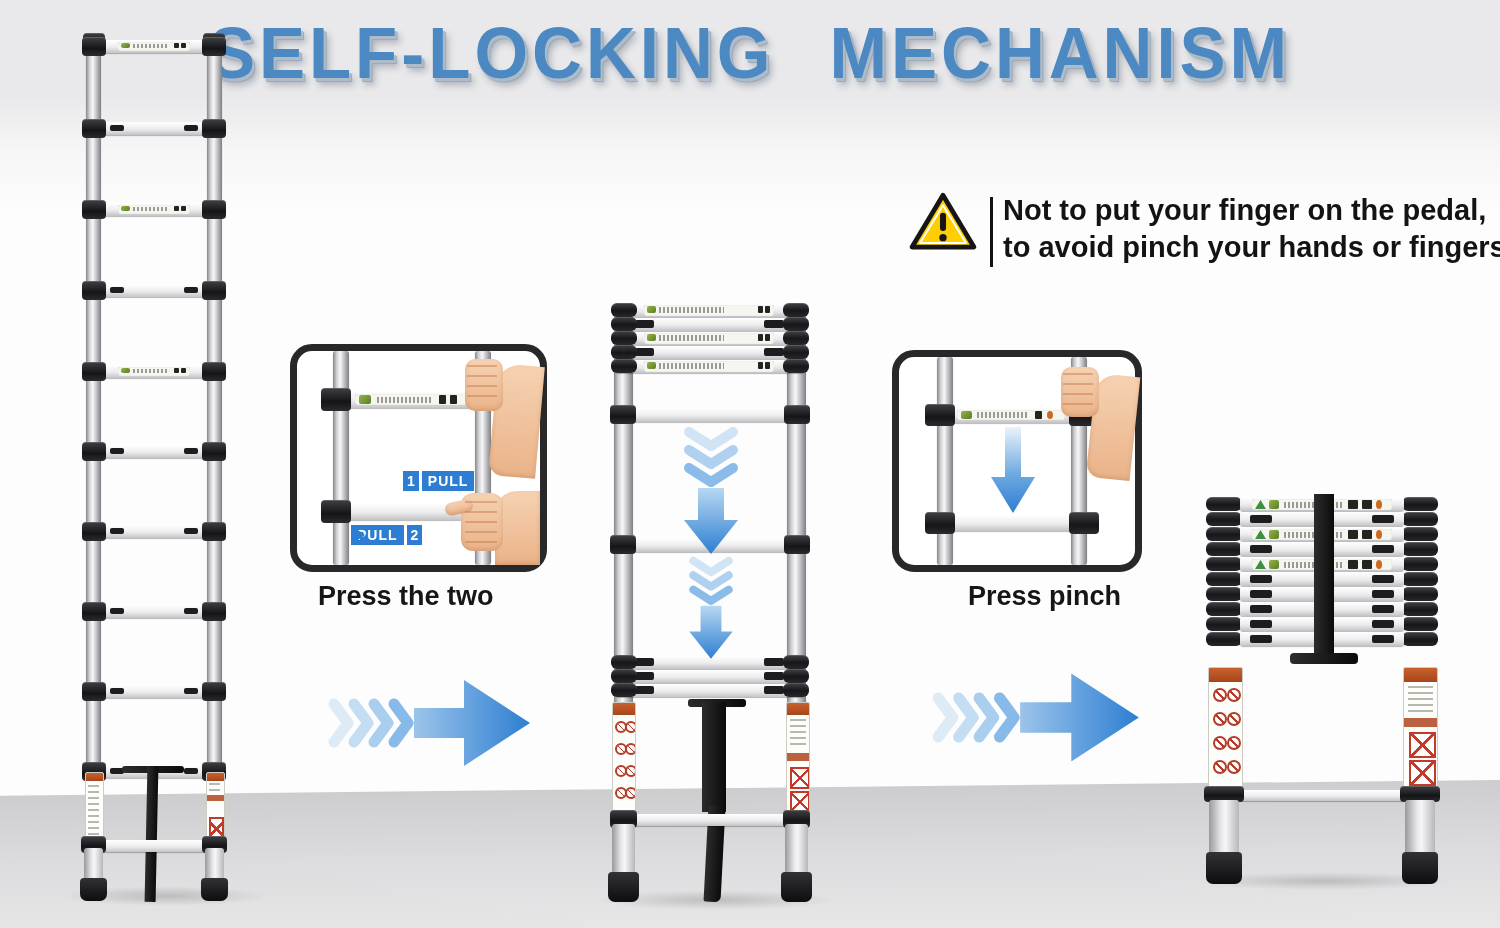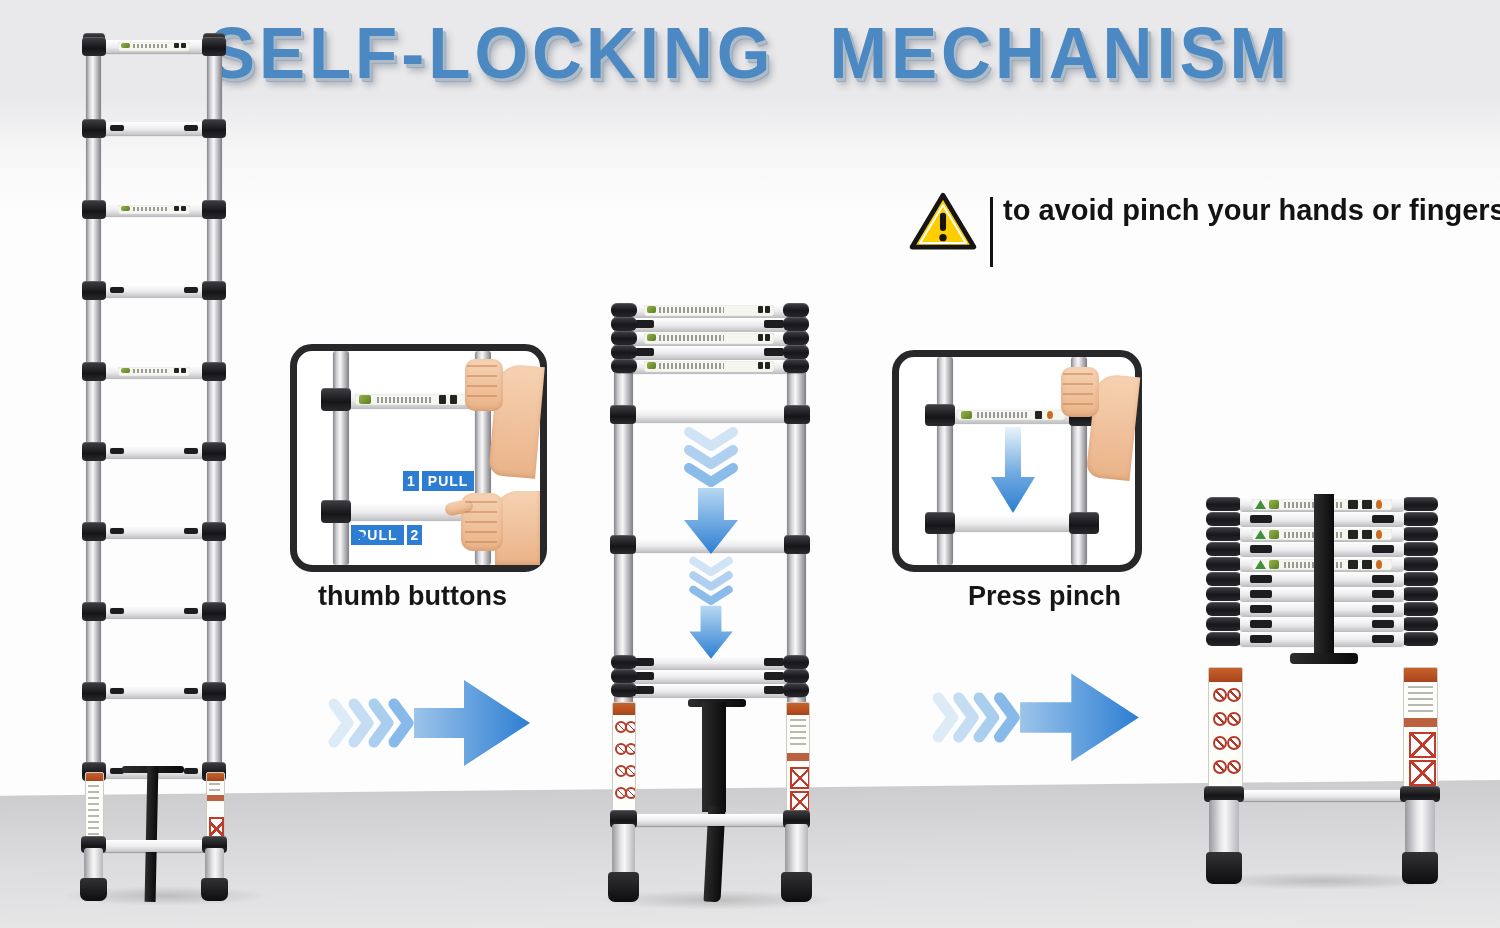--- a/index.html
+++ b/index.html
@@ -76,20 +76,21 @@
 
   <div class="warning">
     <svg width="70" height="63" viewBox="0 0 104 92" style="position:relative;">
       <path d="M52 7 L98 84 L6 84 Z" fill="#ffce00" stroke="#151515" stroke-width="7" stroke-linejoin="round"></path>
       <path d="M52 22 L86 78 L18 78 Z" fill="none" stroke="#ffffff" stroke-width="3" stroke-linejoin="round"></path>
       <rect x="47.5" y="33" width="9" height="27" rx="4.5" fill="#151515"></rect>
       <circle cx="52" cy="70" r="5.5" fill="#151515"></circle>
     </svg>
     <div class="warn-divider"></div>
     <div class="warn-text">
+      <div>Not to put your finger on the pedal,</div>
       <div>to avoid pinch your hands or fingers.</div>
     </div>
   </div>
 
   <div id="ladder-extended" class="ladder" style="left:86px;top:32px;width:136px;height:870px;">
       <div class="rail" style="left: 0px; top: 4px; width: 15px; height: 822px;"></div>
       <div class="rail" style="left: 121px; top: 4px; width: 15px; height: 822px;"></div>
       <div class="collar" style="left: -3px; top: 1px; width: 22px; height: 15px;"></div>
       <div class="collar" style="left: 117px; top: 1px; width: 22px; height: 15px;"></div>
       <div class="rung" style="left: 7px; top: 8px; width: 122px; height: 13px;"></div>
@@ -420,21 +421,21 @@
         <span class="ptxt" style="position:relative;">PULL</span>
     </div>
     <div class="pull" style="left:54px;top:174px;">
       <span class="ptxt" style="position:relative;margin-left:0;">PULL</span>
         <span class="pnum" style="position:relative;">2</span>
         <span class="tri-r"></span>
     </div>
   </div>
 
   <div class="caption" style="left:318px;top:581px;">
-    <div>thumb buttons</div>
+    <div>Press the two</div>
   </div>
 
   <svg width="215" height="110" viewBox="0 0 215 110" style="left:322px;top:668px;">
     <defs>
         <linearGradient id="fg1" x1="0" y1="0" x2="1" y2="0">
       <stop offset="0" stop-color="#9cc4ea"></stop>
           <stop offset="1" stop-color="#2d7ed2"></stop>
         </linearGradient>
       </defs>
     <path d="M12 36 L26 55 L12 74" stroke="#4f9ade" stroke-width="11" fill="none" stroke-linecap="round" stroke-linejoin="round" opacity=".18"></path>

